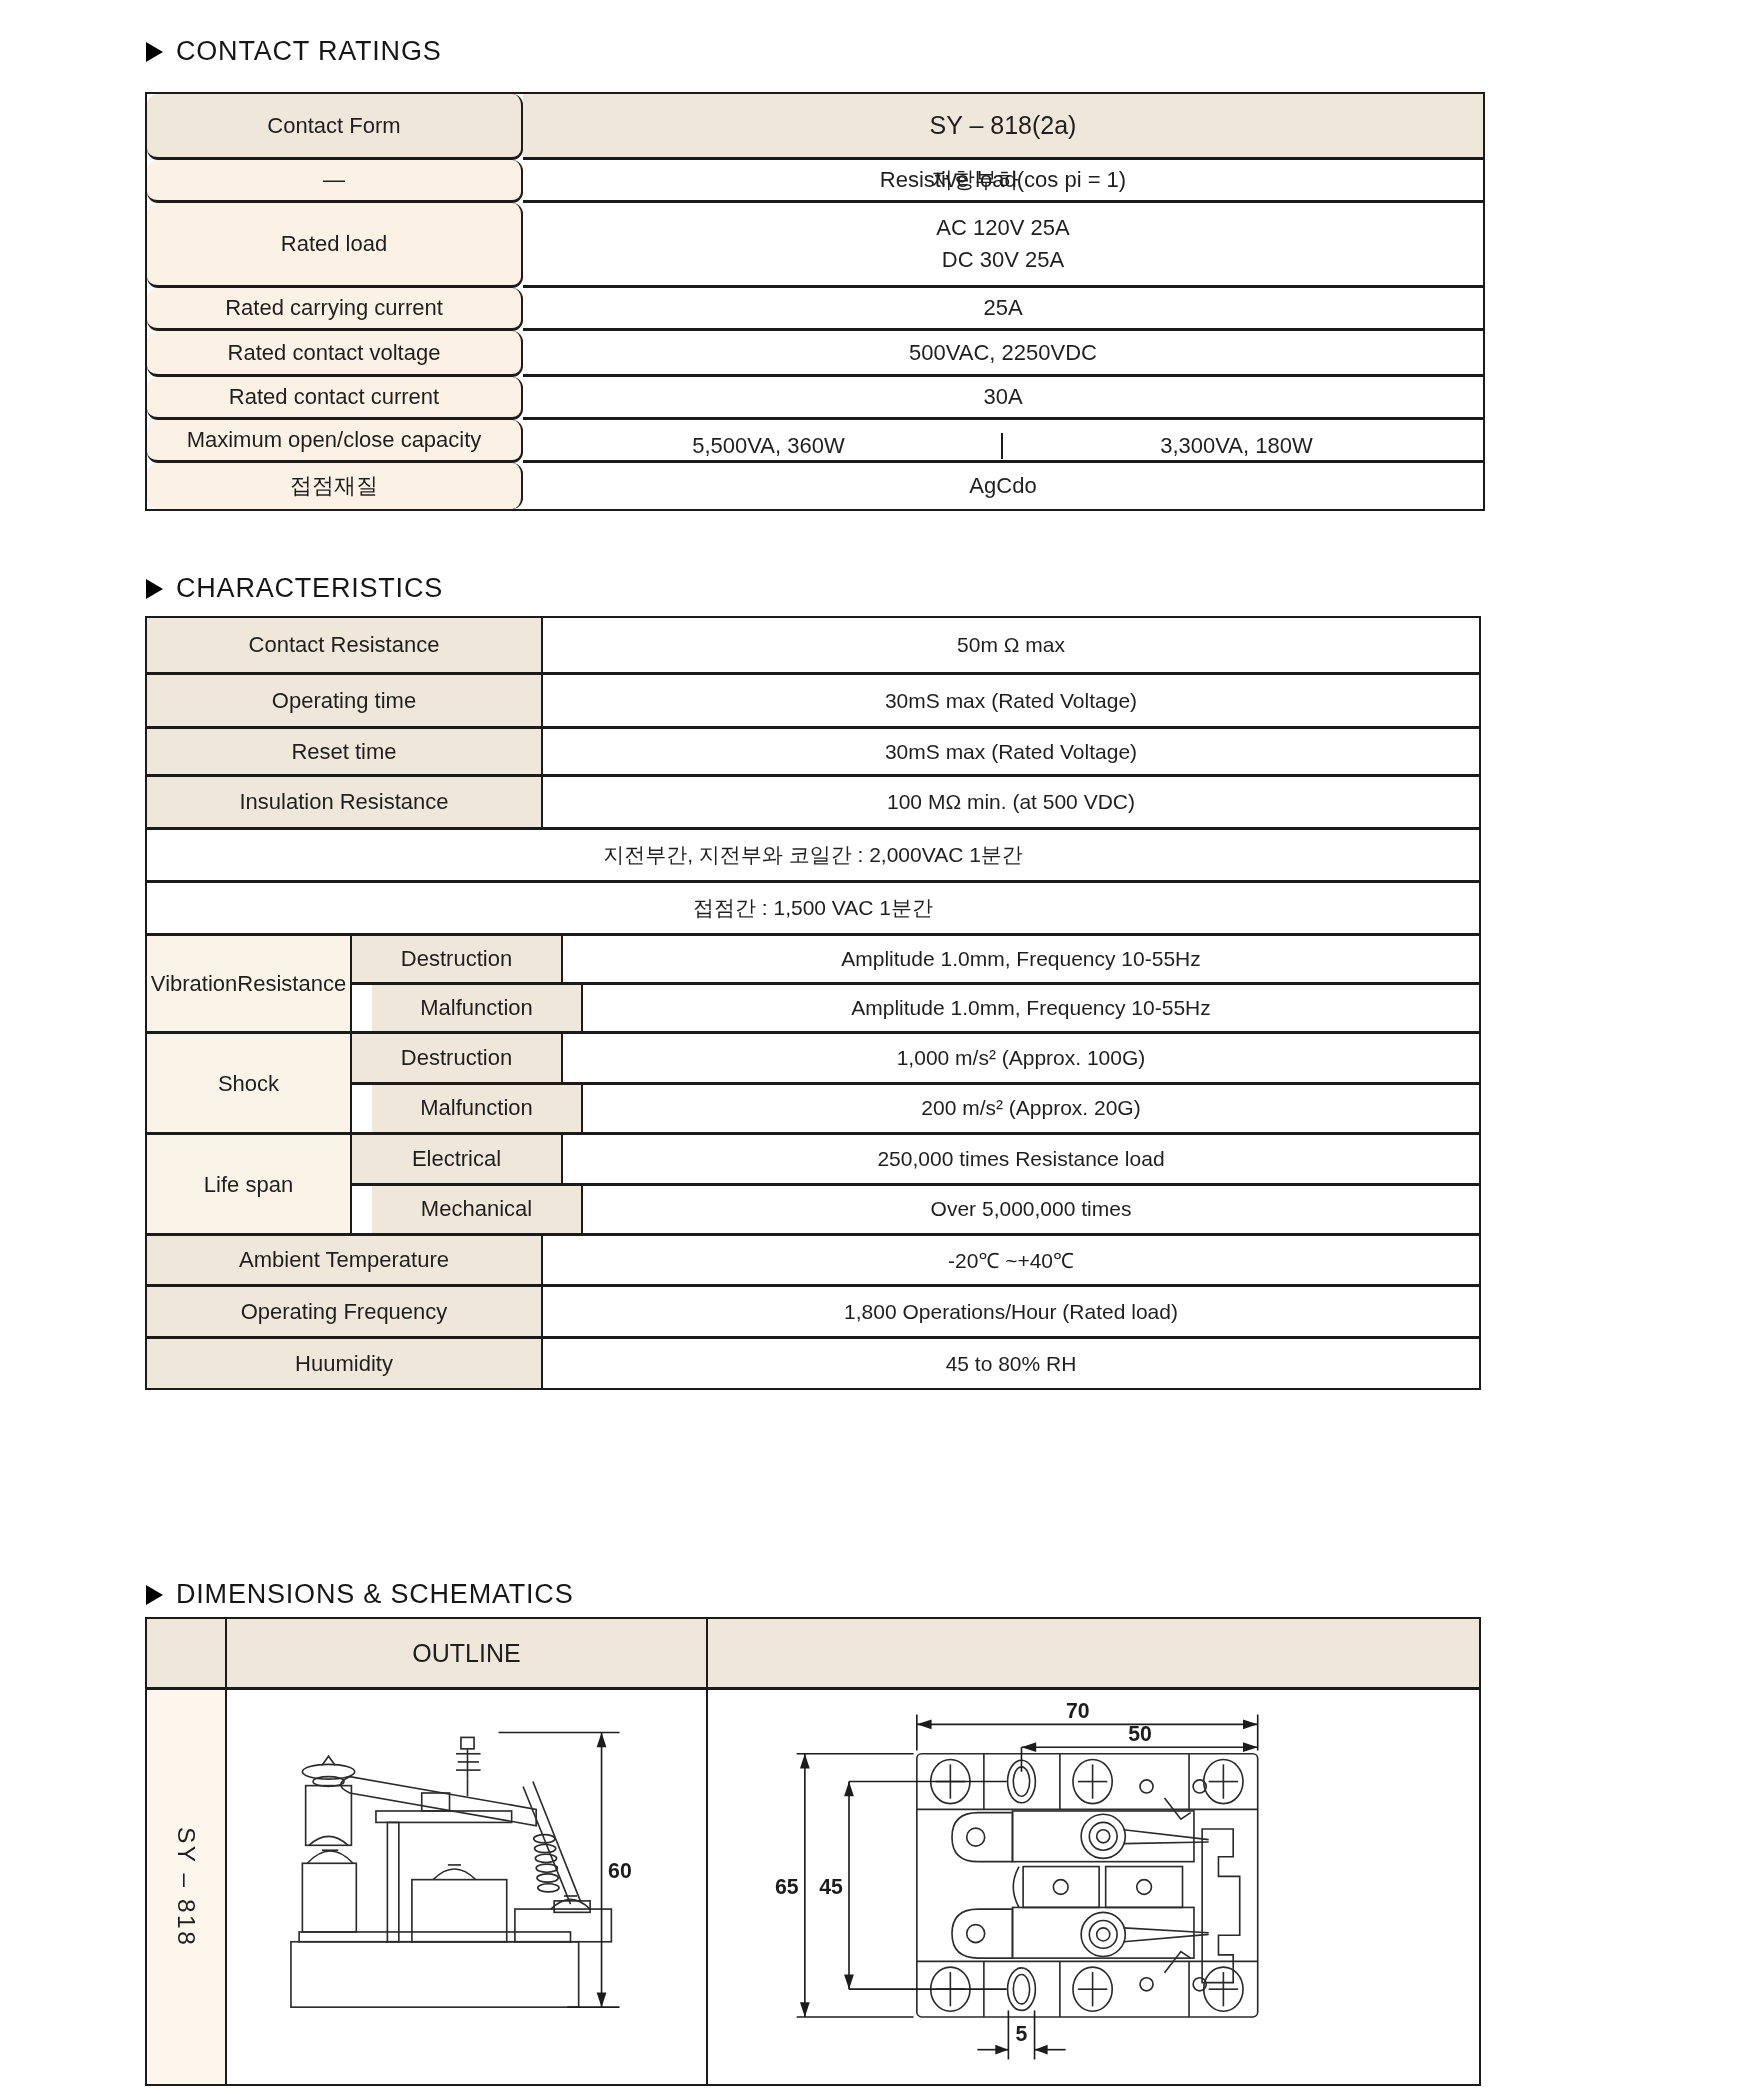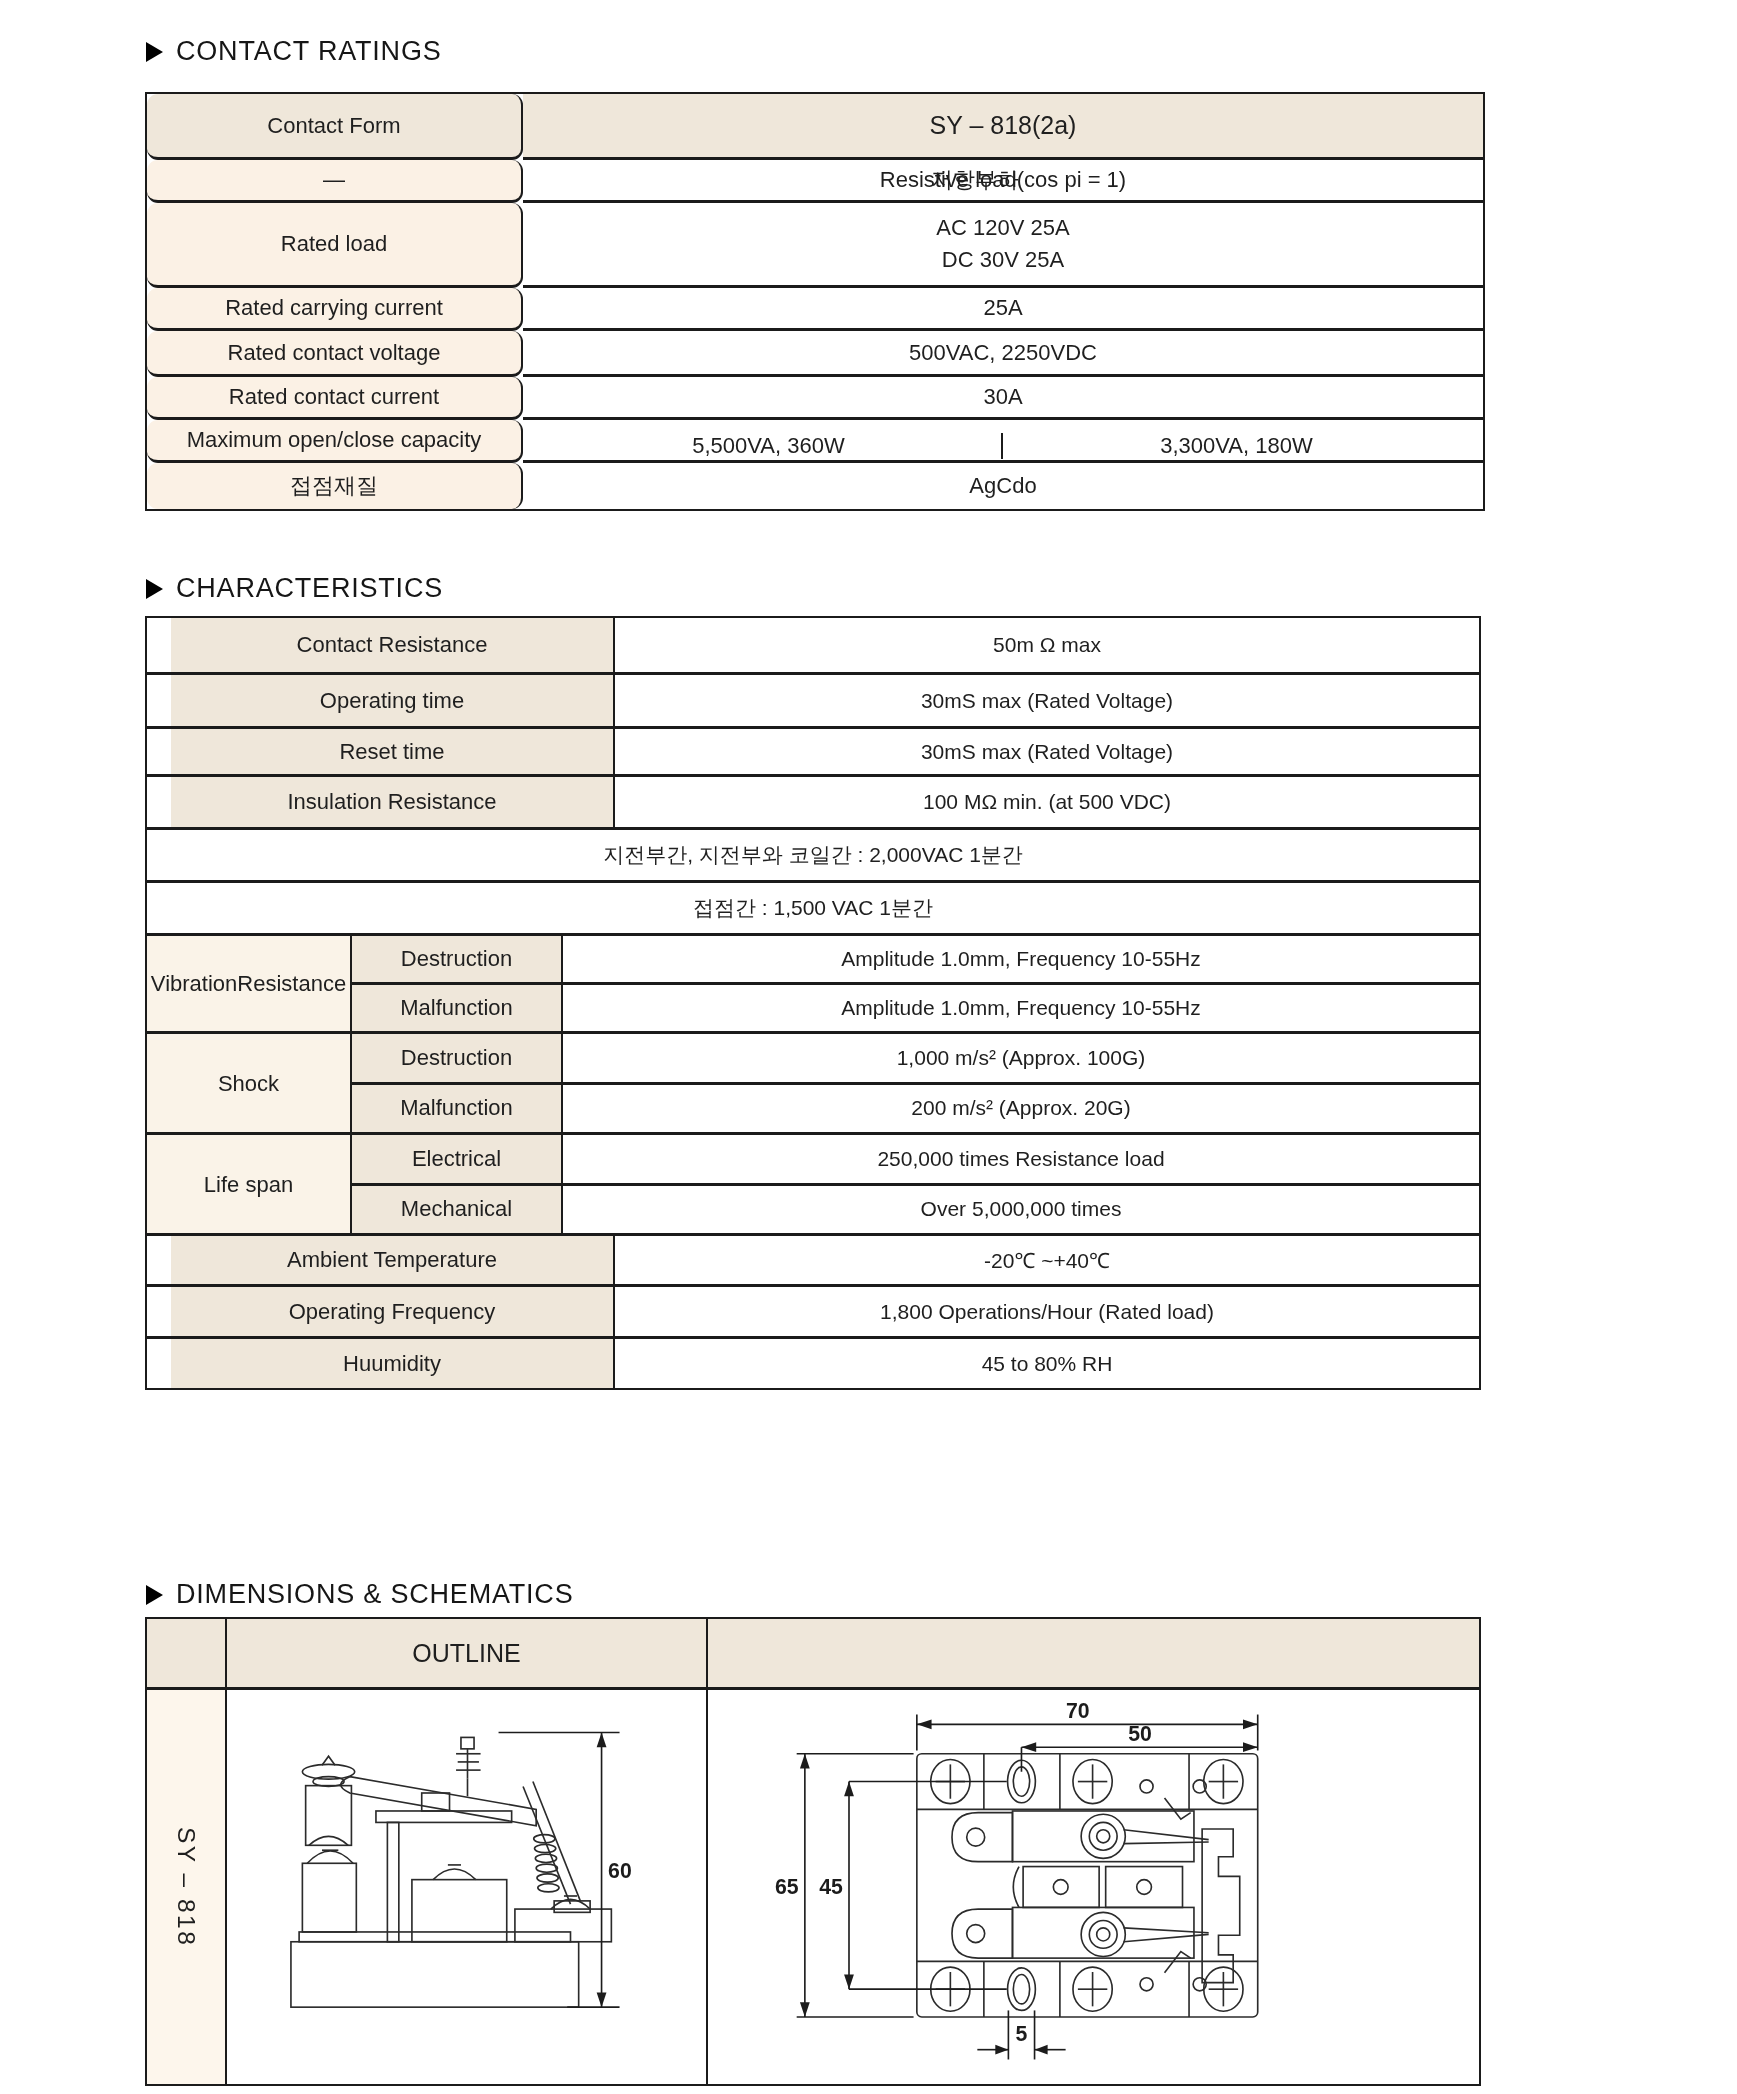--- a/index.html
+++ b/index.html
@@ -30,29 +30,29 @@
   .rel{position:relative;}
   .kr{position:absolute; left:calc(50% - 72px); top:50%; transform:translateY(-50%); font-size:22px;}
   .split{display:grid; grid-template-columns:1fr 1fr; padding:13px;}
   .split > div{display:flex; align-items:center; justify-content:center;}
   .split > div:first-child{border-right:2.5px solid var(--bd);}
 
   
   .t2{position:absolute; left:145px; top:616px; width:1336px; border:2.5px solid var(--bd); display:flex; flex-direction:column;}
   .t2 .r{display:flex; align-items:stretch;}
   .t2 .r + .r{border-top:3.3px solid var(--bd);}
-  .lab2{width:444px; border-right:2.5px solid var(--bd); display:flex; align-items:center; justify-content:center; font-size:22px; margin-left:24px;}
+  .lab2{width:396px; border-right:2.5px solid var(--bd); display:flex; align-items:center; justify-content:center; font-size:22px; }
   .val2{flex:1; display:flex; align-items:center; justify-content:center; font-size:21px; text-align:center;}
   .vstack{flex:1; display:flex; flex-direction:column;}
   .vstack .subv{flex:1; display:flex; align-items:center; justify-content:center; font-size:21px;}
   .vstack .subv + .subv{border-top:3.3px solid var(--bd);}
   .glab{width:205px; border-right:2.5px solid var(--bd); display:flex; flex-direction:row; align-items:center; justify-content:center; font-size:22px; line-height:31px;}
   .gbody{flex:1; display:flex; flex-direction:column;}
   .gr{display:flex; flex:1;}
-  .gr + .gr{border-top:3.3px solid var(--bd);}
+  .gr + .gr{border-top:3.3px solid var(--bd);padding-left:20px;}
   .gsub{width:211px; border-right:2.5px solid var(--bd); display:flex; align-items:center; justify-content:center; font-size:22px;}
   .gval{flex:1; display:flex; align-items:center; justify-content:center; font-size:21px;}
 
   
   .t3{position:absolute; left:145px; top:1617px; width:1336px; border:2.5px solid var(--bd);
       display:grid; grid-template-columns:80px 481px 1fr; grid-template-rows:71px 394px;}
   .t3 .h{border-bottom:3.3px solid var(--bd); display:flex; align-items:center; justify-content:center; font-size:25px;}
   .t3 .c1{border-right:2.5px solid var(--bd);}
   .t3 .c2{border-right:2.5px solid var(--bd);}
   .stripcell{background:var(--strip); display:flex; align-items:center; justify-content:center;}

